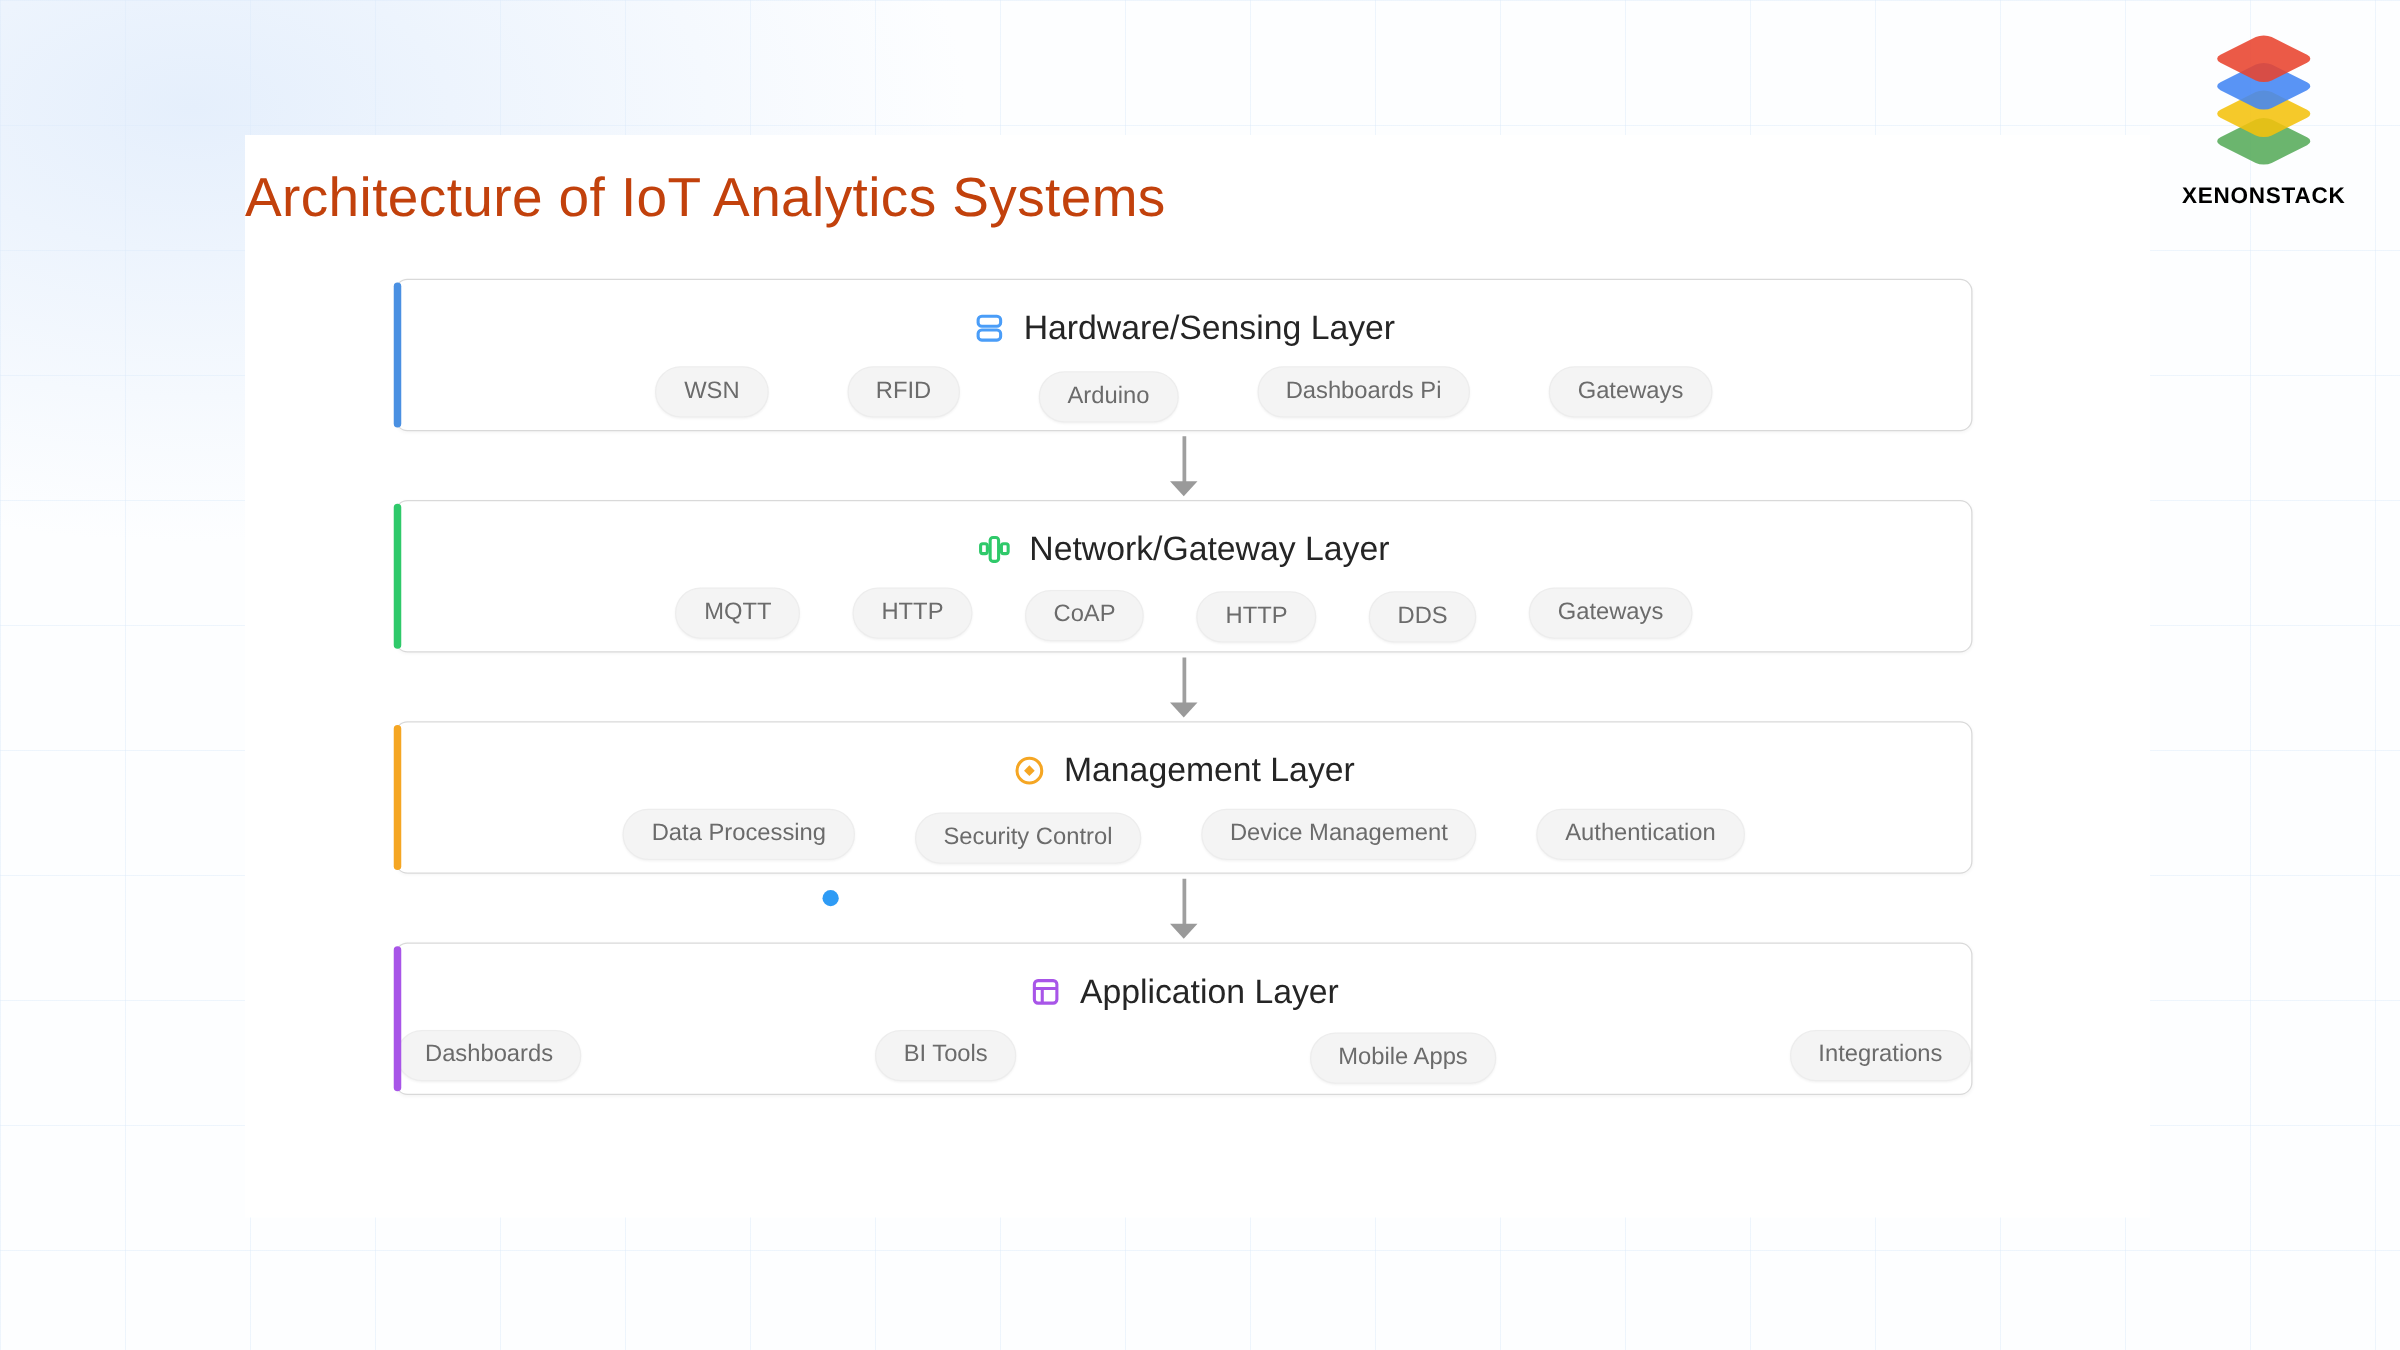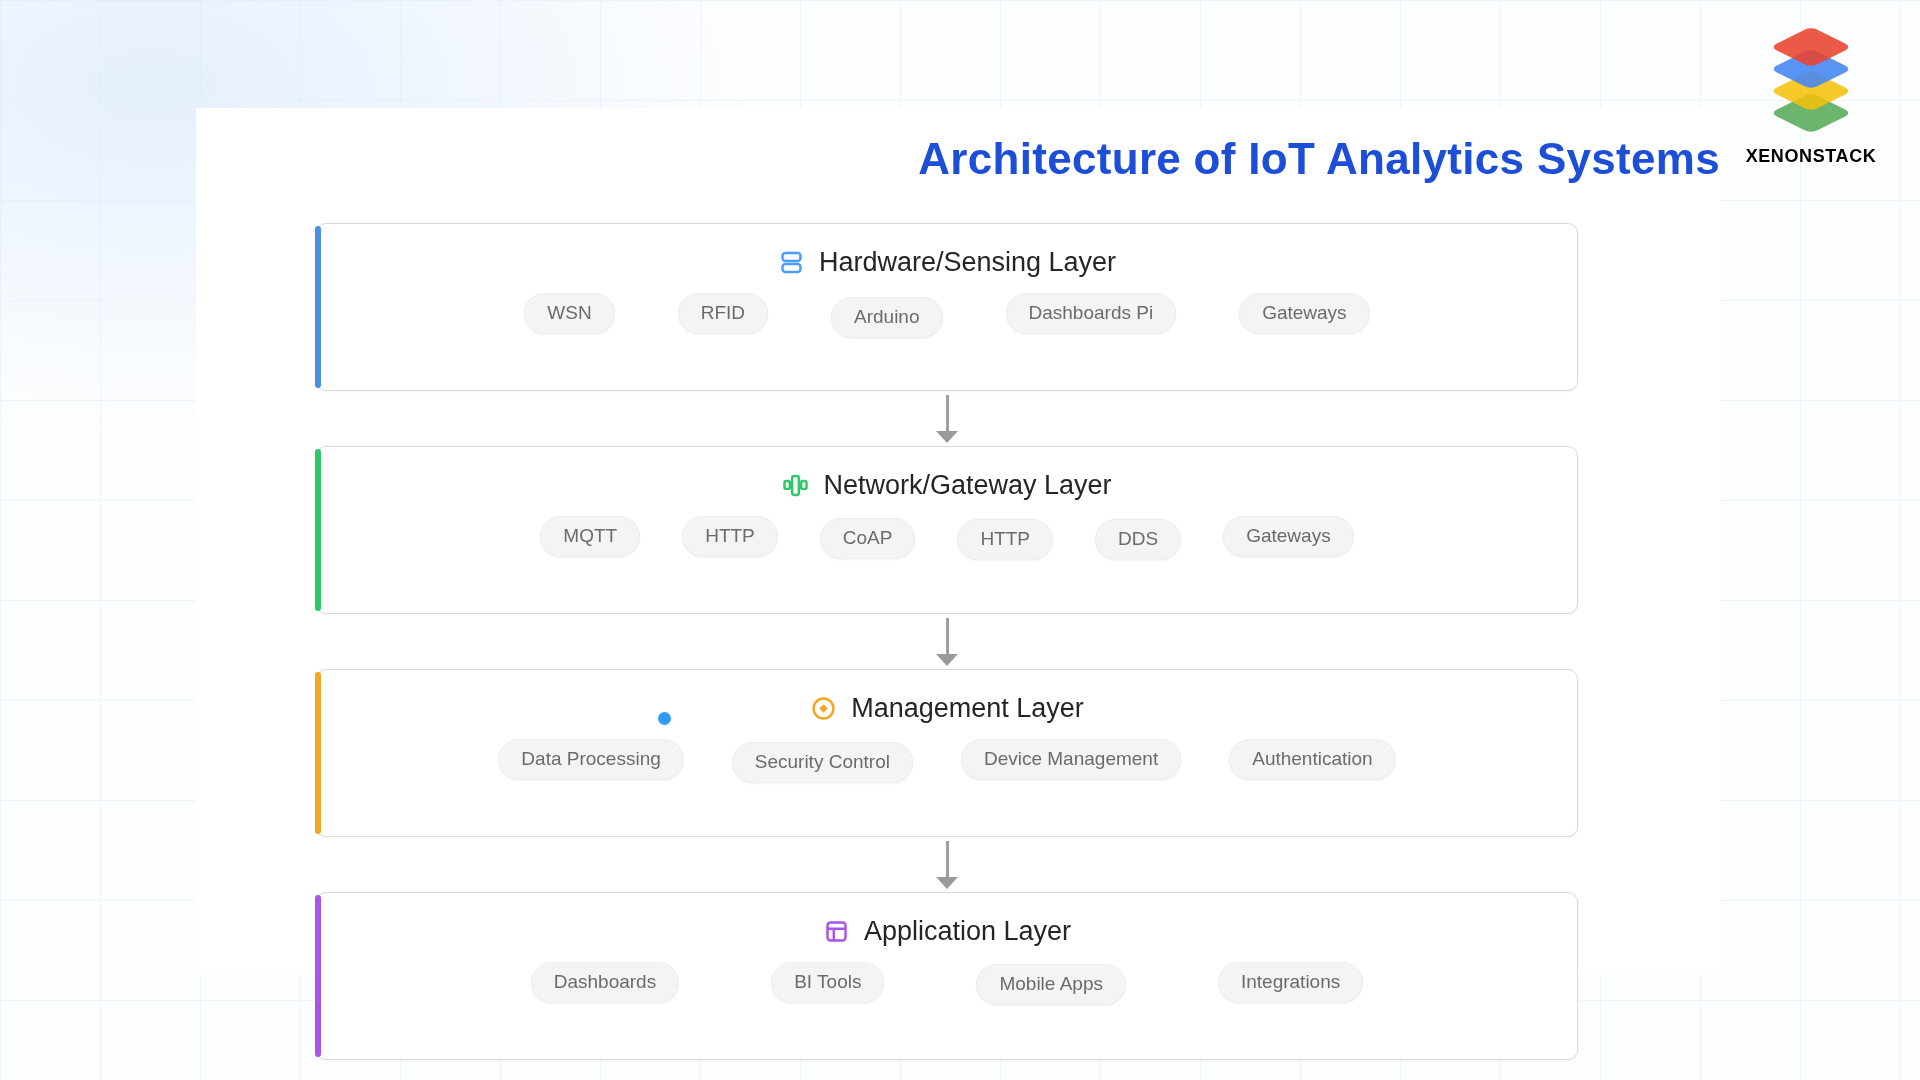--- a/index.html
+++ b/index.html
@@ -14,28 +14,28 @@
     background-size:auto, 100px 100px, 100px 100px, auto;
     position:relative;
   }
 
   .card{
     position:absolute; left:196px; top:108px; width:1524px; height:866px;
     background:#ffffff;
   }
 
   .title{
-    margin-top:26px; text-align:right;
-    font-size:44px; font-weight:700; color:#1d4ed8; letter-spacing:.3px;
+    margin-top:26px; text-align:left;
+    font-size:44px; font-weight:400; color:#c2410c; letter-spacing:.3px;
   }
 
   .layers{ position:absolute; top:115px; left:120px; width:1262px; }
 
   .layer{
-    position:relative; height:168px; background:#fff;
+    position:relative; height:122px; background:#fff;
     border:1px solid #d9d9d9; border-radius:10px;
     box-shadow:0 1px 3px rgba(0,0,0,.04);
   }
   .accent{
     position:absolute; left:-2px; top:2px; bottom:2px; width:6px; border-radius:6px;
   }
   .accent-blue   { background:#4a90e2; }
   .accent-green  { background:#2fc96a; }
   .accent-orange { background:#f5a623; }
   .accent-purple { background:#a855e8; }
@@ -43,21 +43,21 @@
   .layer-header{
     display:flex; justify-content:center; align-items:center; gap:14px;
     padding-top:23px; font-size:27px; font-weight:400; color:#252525;
   }
   .layer-header svg{ display:block; }
 
   .chips{ display:flex; justify-content:center; align-items:flex-start; margin-top:15px; }
   .chips-l1{ gap:63px; }
   .chips-l2{ gap:42px; }
   .chips-l3{ gap:48px; }
-  .chips-l4{ gap:92px; }
+  .chips-l4{ gap:92px;justify-content:space-between; }
   .chip{
     background:#f4f4f4; border:1px solid #ededed; color:#6b6b6b;
     border-radius:999px; padding:8px 22px; font-size:19px; line-height:1.2;
     white-space:nowrap; box-shadow:0 1px 2px rgba(0,0,0,.05);
   }
   
   .chips-l1 .chip:nth-child(3){ transform:translateY(4px); }
   .chips-l2 .chip:nth-child(3){ transform:translateY(2px); }
   .chips-l2 .chip:nth-child(4){ transform:translateY(3px); }
   .chips-l2 .chip:nth-child(5){ transform:translateY(3px); }

